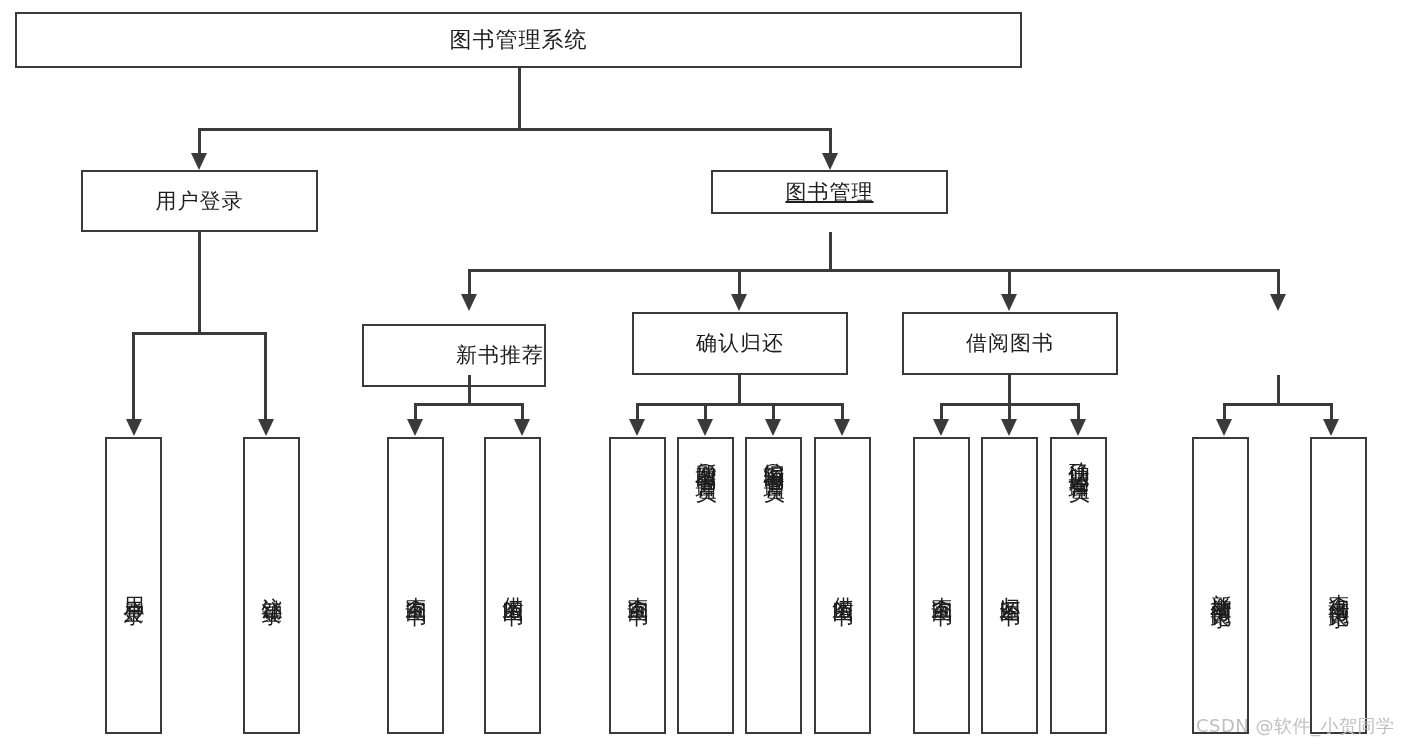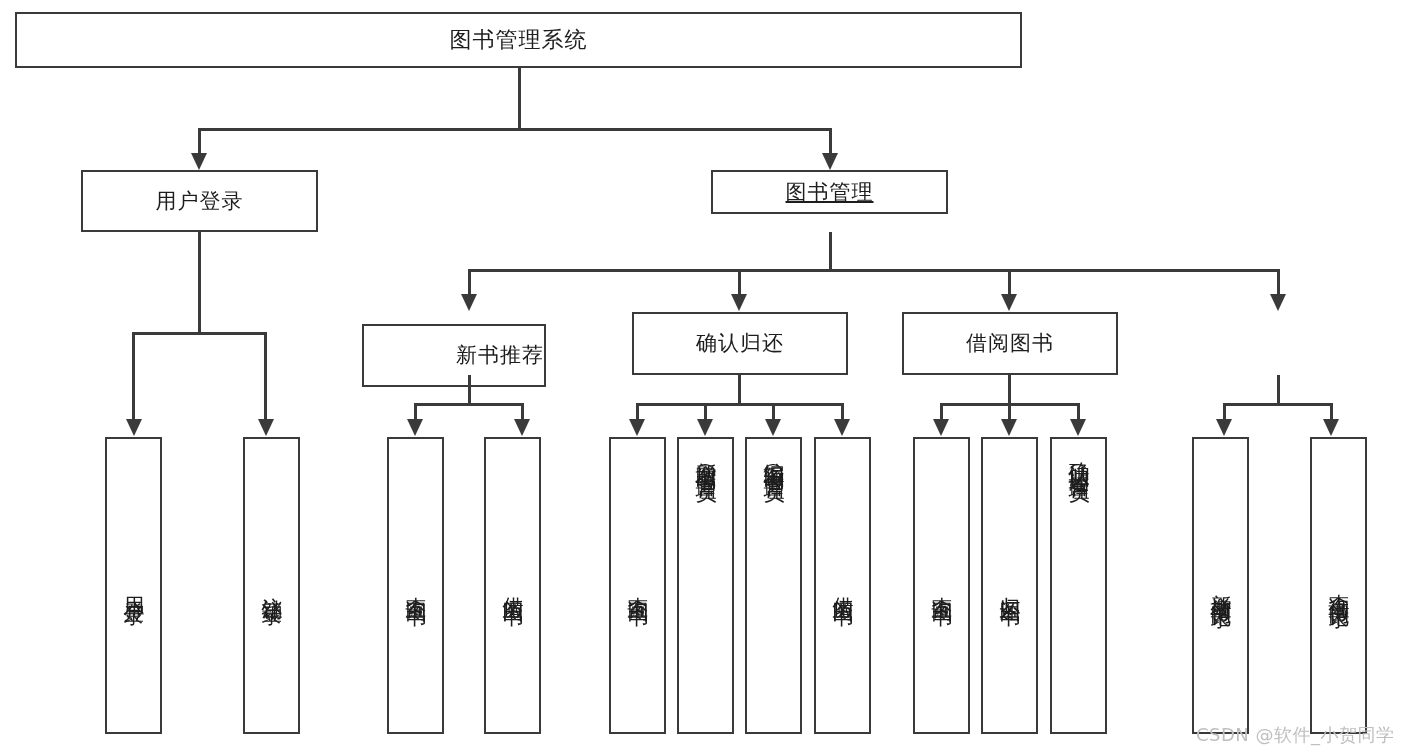--- a/index.html
+++ b/index.html
@@ -207,15 +207,15 @@
     <span class="lbl">确认归还（管理员）</span>
   </div>
 
   <div class="node v mid" style="left:1192px;top:437px;width:57px;height:297px;">
     <span class="lbl">新增借阅记录</span>
   </div>
   <div class="node v mid" style="left:1310px;top:437px;width:57px;height:297px;">
     <span class="lbl">查询借阅记录</span>
   </div>
 
-  <div id="watermark" style="left:1196px;top:714px;margin-top:9px;">CSDN @软件_小贺同学</div>
+  <div id="watermark" style="left:1196px;top:714px;">CSDN @软件_小贺同学</div>
 
 </div>
 
 </body></html>

